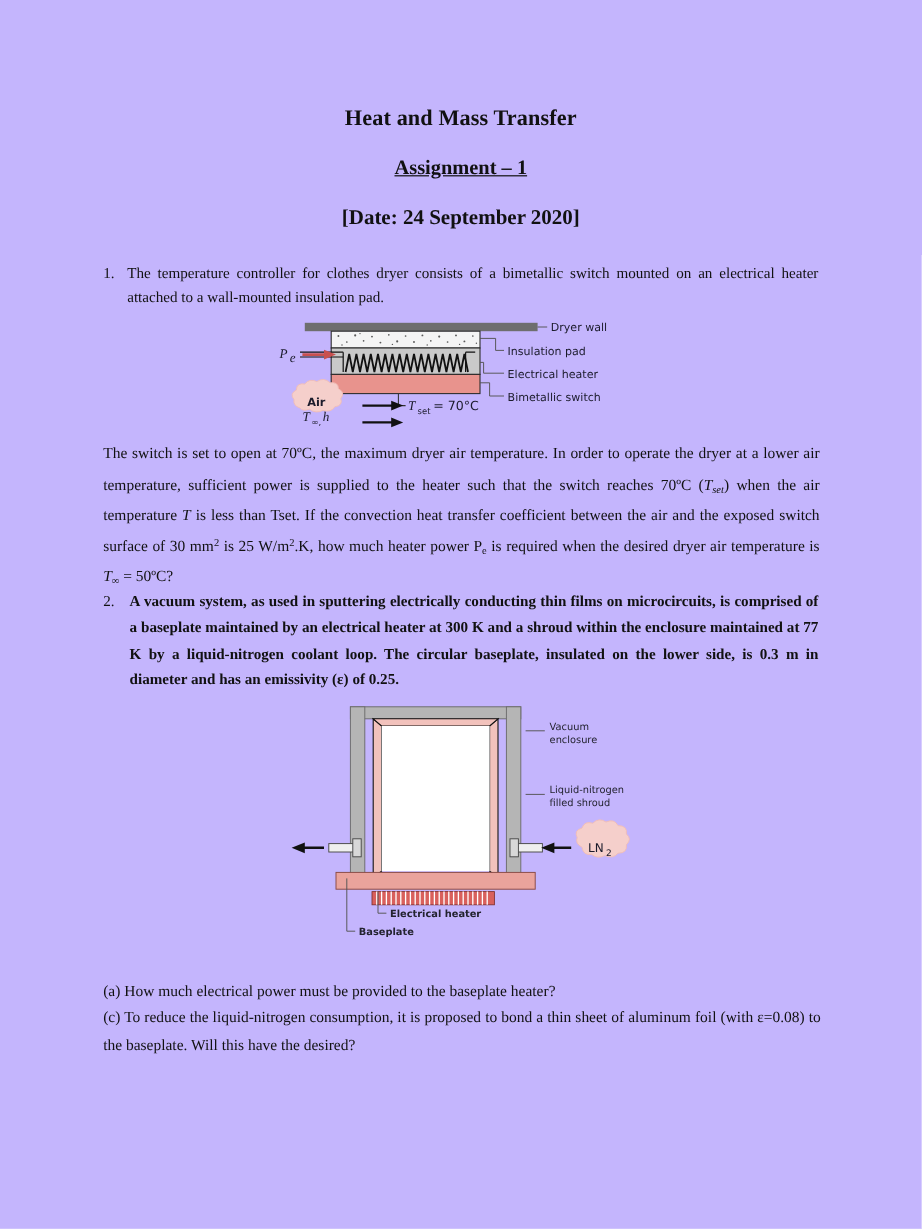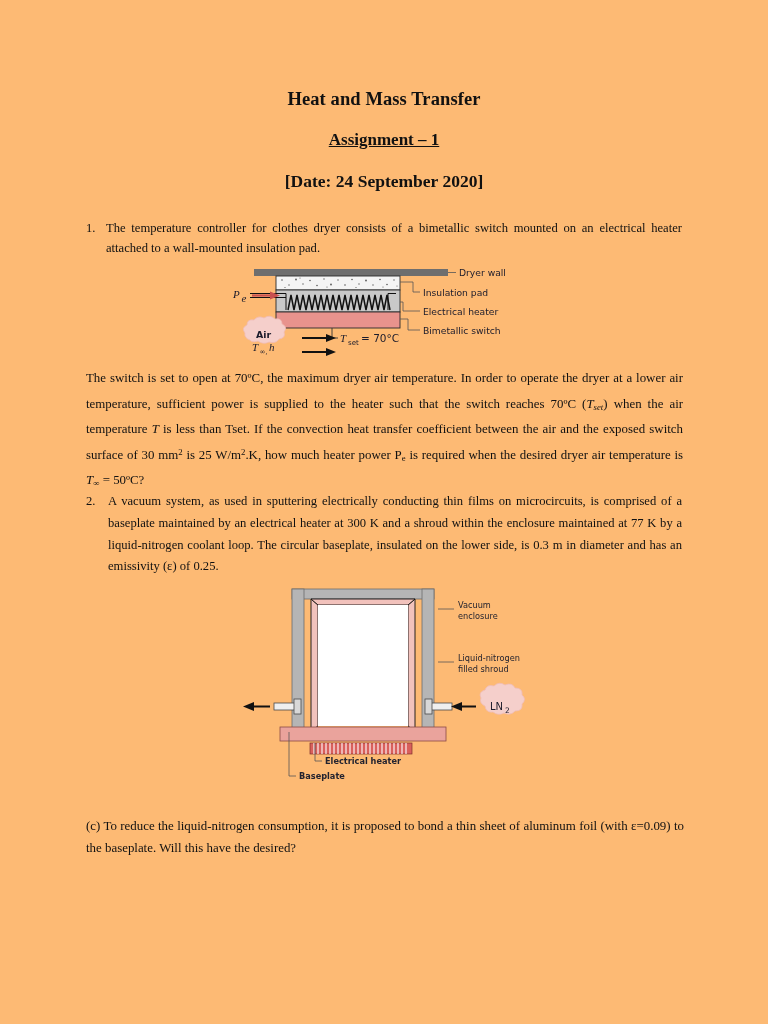--- a/index.html
+++ b/index.html
@@ -13,21 +13,21 @@
     position: relative;
     overflow: hidden;
     font-family: "Liberation Serif", serif;
     color: #111111;
   }
   .page {
     position: absolute;
     left: 0; top: 0;
     width: 768px;
     height: 1024px;
-    background: #fdba74;
+    background: #c4b5fd;
   }
 
   
   .heading-block {
     position: absolute;
     left: 0;
     top: 88px;
     width: 768px;
     text-align: center;
   }
@@ -82,21 +82,21 @@
     line-height: 1.98;
     text-align: justify;
   }
   .para1 { top: 366px; font-family: Liberation Serif, serif; }
   .q2 {
     left: 86px;
     top: 491px;
     width: 596px;
     line-height: 1.73;
   }
-  .q2 .q-indent { padding-left: 22px; }
+  .q2 .q-indent { padding-left: 22px; font-weight: bold; }
   .abc {
     position: absolute;
     left: 86px;
     top: 815px;
     width: 598px;
     font-size: 12.9px;
     line-height: 1.73;
     text-align: left;
   }
   .abc p { margin: 0; }
@@ -340,16 +340,17 @@
 
       <polyline points="83,157 83,175 90,175" fill="none" stroke="#555" stroke-width="0.8"></polyline>
       <text x="93" y="178" class="figlabel2" font-weight="bold">Electrical heater</text>
 
       <polyline points="57,146 57,190 64,190" fill="none" stroke="#555" stroke-width="0.8"></polyline>
       <text x="67" y="193" class="figlabel2" font-weight="bold">Baseplate</text>
     </svg>
   </div>
 
   <div class="abc">
-    <p class="just"><span>(c)</span> <span>To reduce the liquid-nitrogen consumption, it is proposed to bond a thin sheet of aluminum foil (with ε=0.09) to the baseplate. Will this have the desired?</span></p>
+    <p><span>(a)</span> <span>How much electrical power must be provided to the baseplate heater?</span></p>
+    <p class="just"><span>(c)</span> <span>To reduce the liquid-nitrogen consumption, it is proposed to bond a thin sheet of aluminum foil (with ε=0.08) to the baseplate. Will this have the desired?</span></p>
   </div>
 
 </div>
 
 </body></html>

